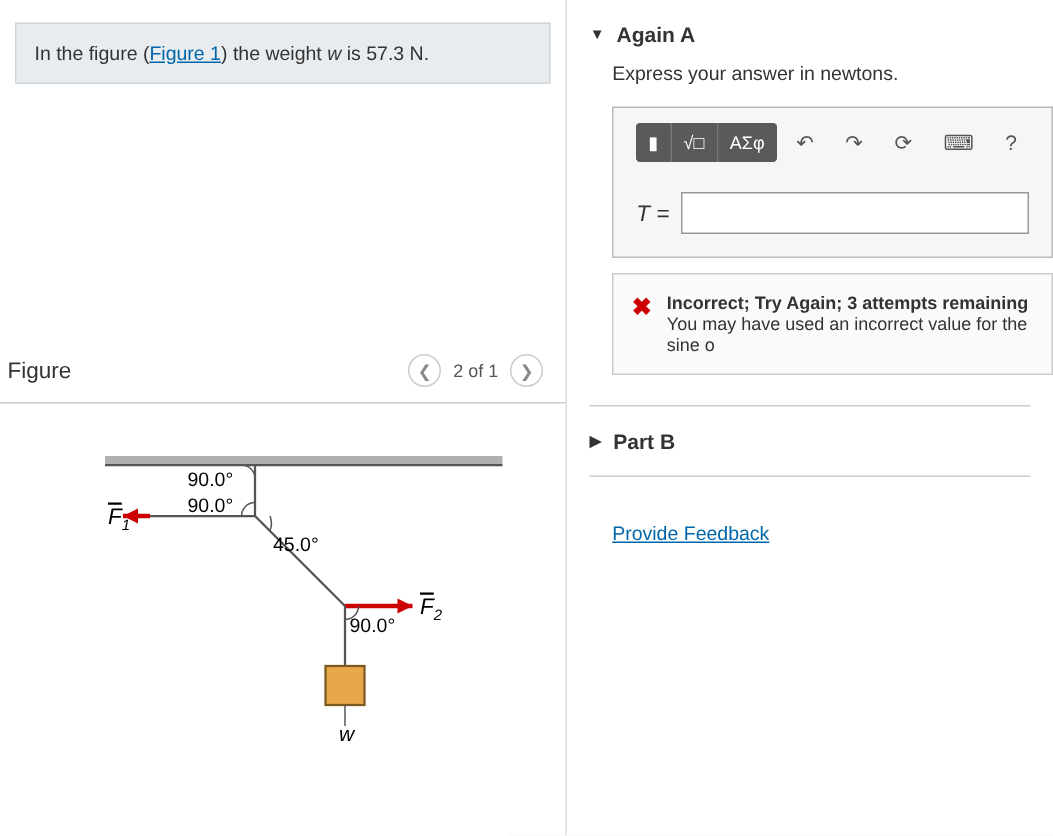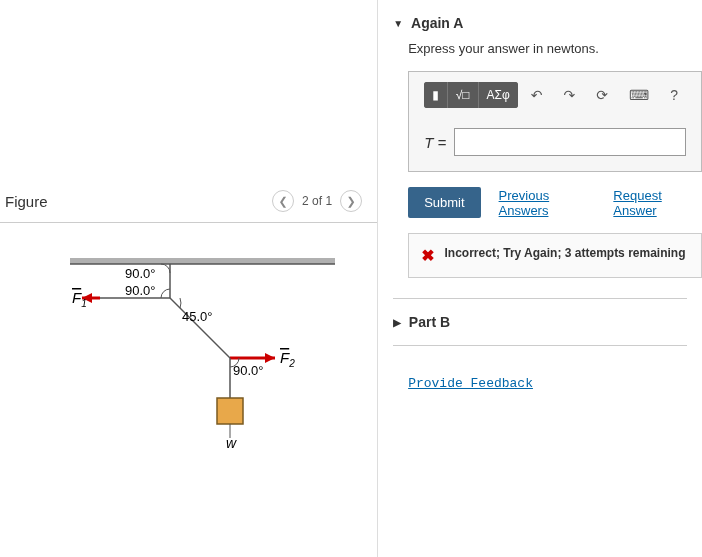--- a/index.html
+++ b/index.html
@@ -28,28 +28,31 @@
 .var-label { font-style: italic; font-size: 15px; }
 .answer-input { flex: 1; height: 28px; border: 1px solid #999; background: #fff; padding: 0 6px; }
 .submit-row { display: flex; align-items: center; gap: 18px; margin: 15px 0 15px 15px; }
 .submit-btn { background: #36648b; color: #fff; border: none; padding: 8px 16px; font-size: 13px; cursor: pointer; border-radius: 2px; }
 .link { color: #0066aa; text-decoration: underline; font-size: 13px; cursor: pointer; }
 .feedback-box { margin: 10px 0 20px 15px; border: 1px solid #ccc; padding: 12px; background: #fafafa; display: flex; gap: 10px; }
 .x-icon { color: #cc0000; font-weight: bold; font-size: 16px; }
 .feedback-text { font-size: 12px; }
 .feedback-title { font-weight: bold; }
 .divider { border-top: 1px solid #ccc; margin: 10px 15px 10px 0; }
-.provide-link { margin: 30px 0 0 15px; font-family: Liberation Mono, monospace; }
+.provide-link { margin: 30px 0 0 15px; }
 svg { display: block; }
 </style>
 </head>
 <body>
 
 <div class="container">
   <div class="left-panel">
+    <div class="problem-box">
+      <span>In the figure (</span><a href="#">Figure 1</a><span>) the weight </span><i>w</i><span> is 57.3 N.</span>
+    </div>
 
     <div class="figure-header">
       <div class="figure-title">Figure</div>
       <div class="figure-nav">
         <div class="circle-btn">❮</div>
         <span>2 of 1</span>
         <div class="circle-btn">❯</div>
       </div>
     </div>
 
@@ -118,30 +121,26 @@
         <button class="tool-icon">⟳</button>
         <button class="tool-icon">⌨</button>
         <button class="tool-icon">?</button>
       </div>
       <div class="input-row">
         <span class="var-label">T =</span>
         <input class="answer-input" type="text" style="">
       </div>
     </div>
 
-    <div class="submit-row">
-      <button class="submit-btn">Submit</button>
-      <span class="link">Previous Answers</span>
-      <span class="link">Request Answer</span>
-    </div>
 
     <div class="feedback-box">
       <span class="x-icon">✖</span>
       <div class="feedback-text">
         <div class="feedback-title">Incorrect; Try Again; 3 attempts remaining</div>
+        <div>You may have used an incorrect value for the sine o</div>
       </div>
     </div>
 
     <div class="divider"></div>
 
     <div class="part-header">
       <span class="caret">▶</span>
       <span>Part B</span>
     </div>
 

